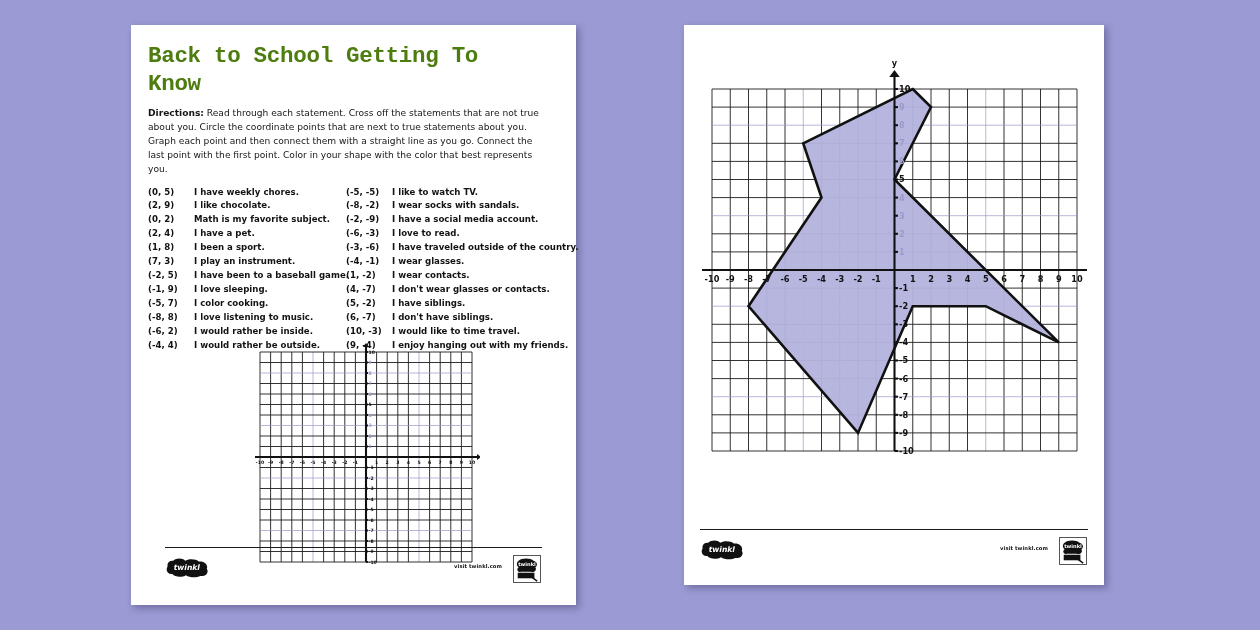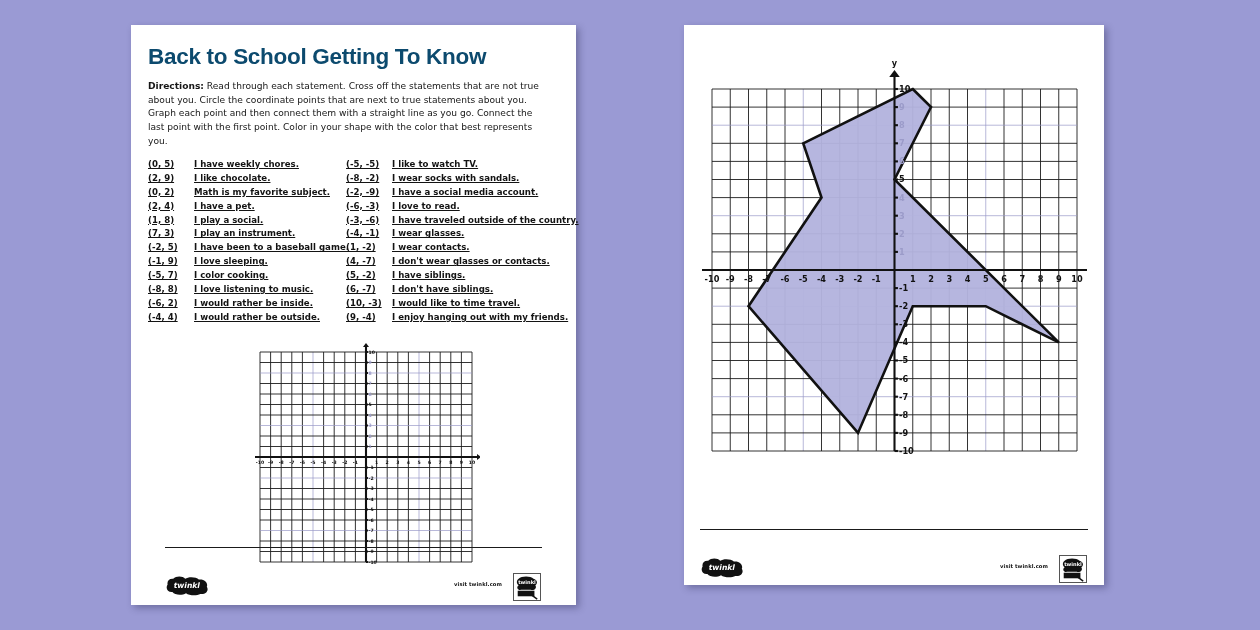--- a/index.html
+++ b/index.html
@@ -22,25 +22,25 @@
     background: #ffffff;
     box-shadow: 3px 3px 7px rgba(40,40,80,.38);
   }
   #sheet-left  { left: 131px; top: 25px;  width: 445px; height: 580px; }
   #sheet-right { left: 684px; top: 25px;  width: 420px; height: 560px; }
 
   
   .lp-inner { position: absolute; left: 17px; top: 18px; right: 17px; bottom: 0; }
 
   .title {
-    font-family: Liberation Sans, sans-serif;
+    font-family: Liberation Mono, monospace;
     font-weight: bold;
     font-size: 22.5px;
     line-height: 1.23;
-    color: #0c4a6e;
+    color: #4d7c0f;
     letter-spacing: -0.3px;
     margin: 0 0 8px 0;
     width: 380px;
   }
   .title .t-line { display: block; }
 
   .directions {
     font-family: "DejaVu Sans", sans-serif;
     font-size: 9.1px;
     line-height: 1.52;
@@ -52,38 +52,38 @@
 
   .statements {
     display: flex;
     gap: 0px;
     font-family: "DejaVu Sans", sans-serif;
     font-size: 8.6px;
     font-weight: bold;
     color: #131313;
     line-height: 1.62;
   }
-  .st-col { width: 198px; text-decoration: underline; }
+  .st-col { width: 198px; }
   .st-row { display: flex; }
   .st-coord { width: 46px; flex: 0 0 46px; white-space: nowrap; }
   .st-text  { white-space: nowrap; }
 
   
   #small-grid-wrap {
     position: absolute;
     left: 104px; top: 300px;
     width: 228px; height: 228px;
   }
 
   
   .footer {
     position: absolute; left: 17px; right: 17px; bottom: 14px;
     height: 44px;
     border-top: 1.6px solid #1a1a1a;
-    padding-top: 24px;
+    padding-top: 6px;
   }
   .footer-row { position: relative; height: 34px; }
   .twinkl-logo {
     position: absolute; left: 1px; top: 4px;
     width: 44px; height: 20px;
   }
   .visit-text {
     position: absolute; right: 40px; top: 9px;
     font-family: "DejaVu Sans", sans-serif;
     font-weight: bold;
@@ -145,21 +145,21 @@
             <div class="st-row">
               <span class="st-coord">(0, 2)</span>
               <span class="st-text">Math is my favorite subject.</span>
             </div>
             <div class="st-row">
               <span class="st-coord">(2, 4)</span>
               <span class="st-text">I have a pet.</span>
             </div>
             <div class="st-row">
               <span class="st-coord">(1, 8)</span>
-              <span class="st-text">I play a social.</span>
+              <span class="st-text">I been a sport.</span>
             </div>
             <div class="st-row">
               <span class="st-coord">(7, 3)</span>
               <span class="st-text">I play an instrument.</span>
             </div>
             <div class="st-row">
               <span class="st-coord">(-2, 5)</span>
               <span class="st-text">I have been to a baseball game.</span>
             </div>
             <div class="st-row">

